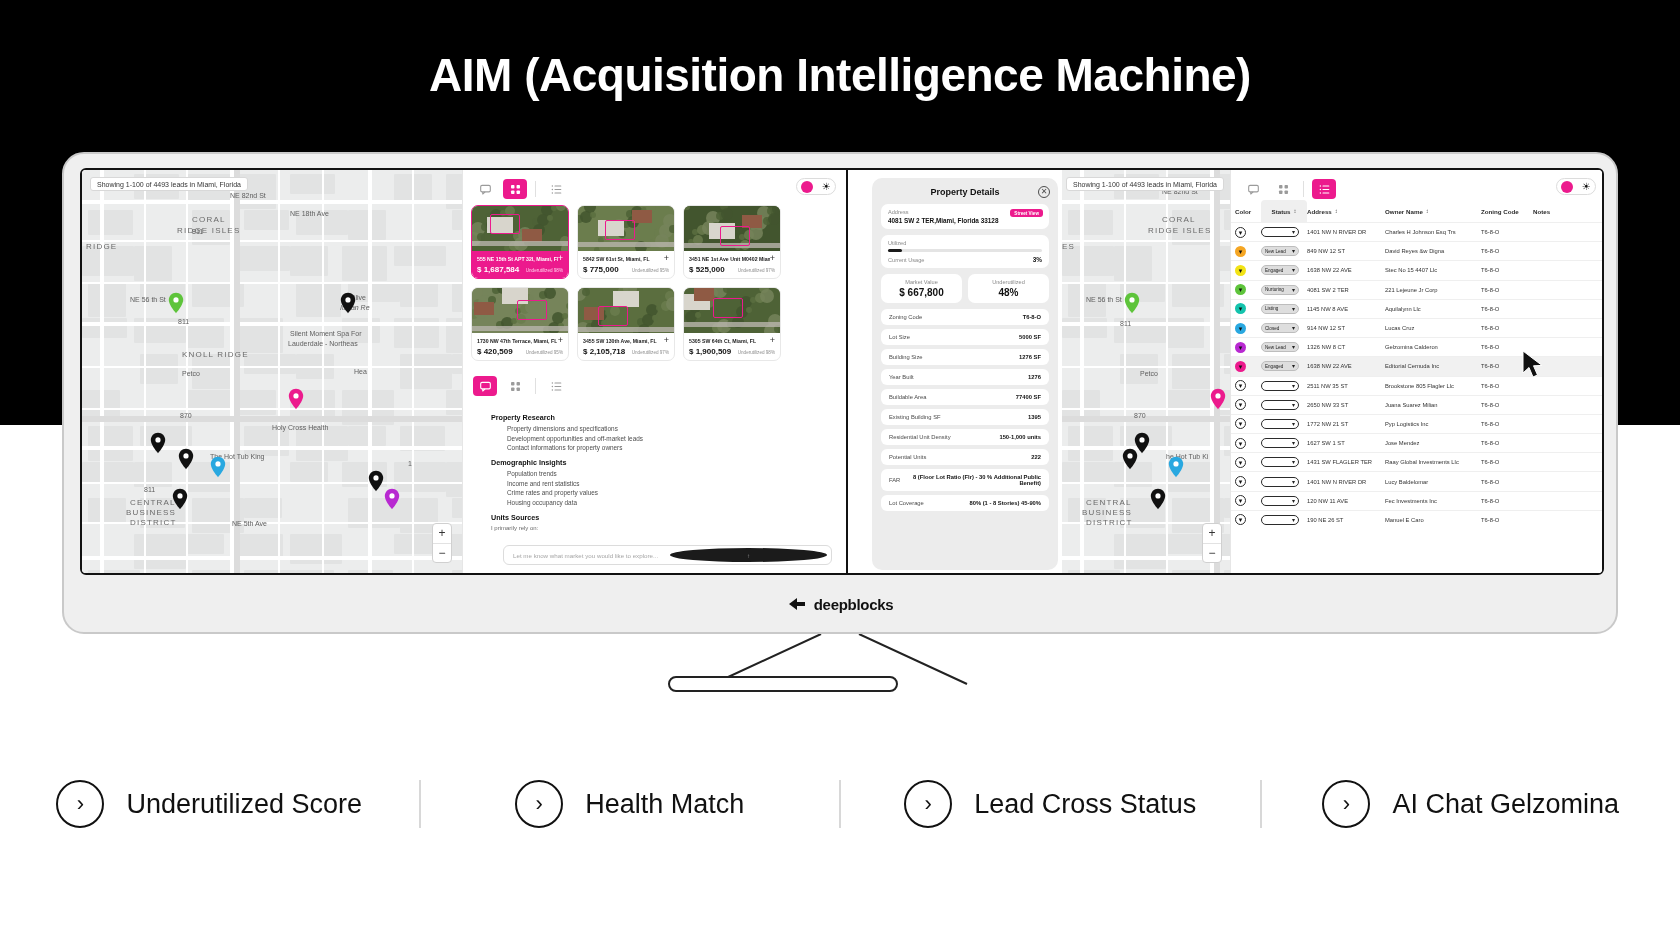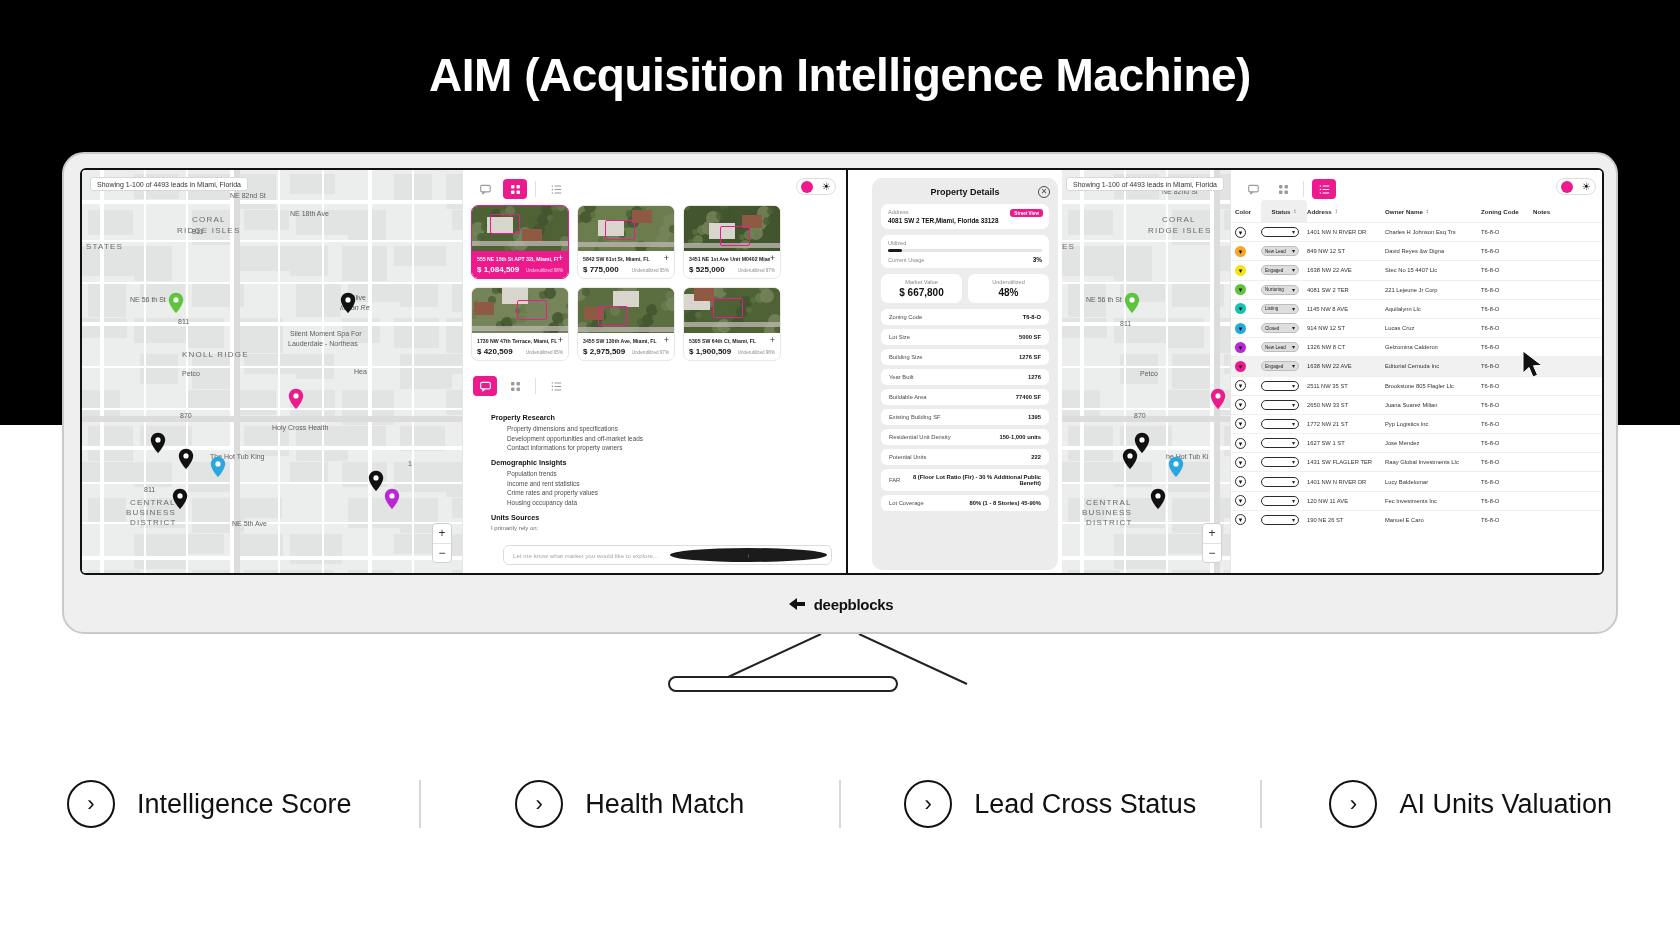--- a/index.html
+++ b/index.html
@@ -338,21 +338,21 @@
             <div class="road" style="left:0;top:238px;width:420px;height:2.4px;"></div>
             <div class="road" style="left:0;top:276px;width:420px;height:4px;"></div>
             <div class="road" style="left:0;top:312px;width:420px;height:2.4px;"></div>
             <div class="road" style="left:0;top:352px;width:420px;height:2.4px;"></div>
             <div class="road" style="left:0;top:386px;width:420px;height:4px;"></div>
             <div class="road road-hwy" style="left:0;top:246px;width:420px;height:6px;"></div>
             <div class="road road-hwy" style="left:152px;top:0;width:6px;height:407px;"></div>
             <div class="maplabel " style="left:148px;top:22px;">NE 82nd St</div>
             <div class="maplabel big" style="left:110px;top:45px;">CORAL</div>
             <div class="maplabel big" style="left:95px;top:56px;">RIDGE ISLES</div>
-            <div class="maplabel big" style="left:4px;top:72px;">STATES</div>
+            <div class="maplabel big" style="left:4px;top:72px;">RIDGE</div>
             <div class="maplabel " style="left:208px;top:40px;">NE 18th Ave</div>
             <div class="maplabel " style="left:48px;top:126px;">NE 56 th St</div>
             <div class="maplabel " style="left:268px;top:124px;">Olive</div>
             <div class="maplabel italic" style="left:258px;top:134px;">Italian Re</div>
             <div class="maplabel " style="left:208px;top:160px;">Silent Moment Spa For</div>
             <div class="maplabel " style="left:206px;top:170px;">Lauderdale - Northeas</div>
             <div class="maplabel big" style="left:100px;top:180px;">KNOLL RIDGE</div>
             <div class="maplabel " style="left:100px;top:200px;">Petco</div>
             <div class="maplabel " style="left:272px;top:198px;">Hea</div>
             <div class="maplabel " style="left:98px;top:242px;">870</div>
@@ -498,21 +498,21 @@
                       <rect x="0" y="35" width="98" height="5" fill="#b9b5ad" opacity="0.8"></rect>
                     </svg></div>
                   <div class="parcel" style="left:18px;top:8px;width:30px;height:20px;"></div>
                 </div>
                 <div class="card-body">
                   <div class="card-addr-row">
                     <span class="card-addr">555 NE 15th St APT 32I, Miami, FL</span>
                     <span class="card-plus">+</span>
                   </div>
                   <div class="card-meta">
-                    <span class="card-price">$ 1,084,509</span>
+                    <span class="card-price">$ 1,687,584</span>
                     <span class="card-util">Underutilized 98%</span>
                   </div>
                 </div>
               </div>
               <div class="card">
                 <div class="card-img">
                   <div class="sat"><svg width="98" height="45" viewBox="0 0 98 45" preserveAspectRatio="none">
                       <rect width="98" height="45" fill="#6b7d4d"></rect>
                       <circle cx="34" cy="22" r="5" fill="#6b7d4d" opacity="0.85"></circle>
                       <circle cx="63" cy="41" r="6" fill="#42552e" opacity="0.85"></circle>
@@ -686,21 +686,21 @@
                       <rect x="0" y="39" width="98" height="5" fill="#b9b5ad" opacity="0.8"></rect>
                     </svg></div>
                   <div class="parcel" style="left:20px;top:18px;width:30px;height:20px;"></div>
                 </div>
                 <div class="card-body">
                   <div class="card-addr-row">
                     <span class="card-addr">3455 SW 130th Ave, Miami, FL</span>
                     <span class="card-plus">+</span>
                   </div>
                   <div class="card-meta">
-                    <span class="card-price">$ 2,975,509</span>
+                    <span class="card-price">$ 2,105,718</span>
                     <span class="card-util">Underutilized 97%</span>
                   </div>
                 </div>
               </div>
               <div class="card">
                 <div class="card-img">
                   <div class="sat"><svg width="98" height="45" viewBox="0 0 98 45" preserveAspectRatio="none">
                       <rect width="98" height="45" fill="#4e6236"></rect>
                       <circle cx="4" cy="21" r="4" fill="#4e6236" opacity="0.85"></circle>
                       <circle cx="33" cy="40" r="5" fill="#6b7d4d" opacity="0.85"></circle>
@@ -1264,28 +1264,28 @@
   <div class="stand-neck">
     <svg width="274" height="52" viewBox="0 0 274 52">
         <path d="M118 0 L10 50 M156 0 L264 50" stroke="#222" stroke-width="2" fill="none"></path>
       </svg>
   </div>
   <div class="stand-base"></div>
 
   <div class="features" id="features">
       <div class="feat">
         <span class="feat-ico">›</span>
-        <span class="feat-txt">Intelligence Score</span>
+        <span class="feat-txt">Underutilized Score</span>
       </div>
       <div class="feat">
         <span class="feat-ico">›</span>
         <span class="feat-txt">Health Match</span>
       </div>
       <div class="feat">
         <span class="feat-ico">›</span>
         <span class="feat-txt">Lead Cross Status</span>
       </div>
       <div class="feat">
         <span class="feat-ico">›</span>
-        <span class="feat-txt">AI Units Valuation</span>
+        <span class="feat-txt">AI Chat Gelzomina</span>
       </div>
     </div>
 </div>
 
 </body></html>

